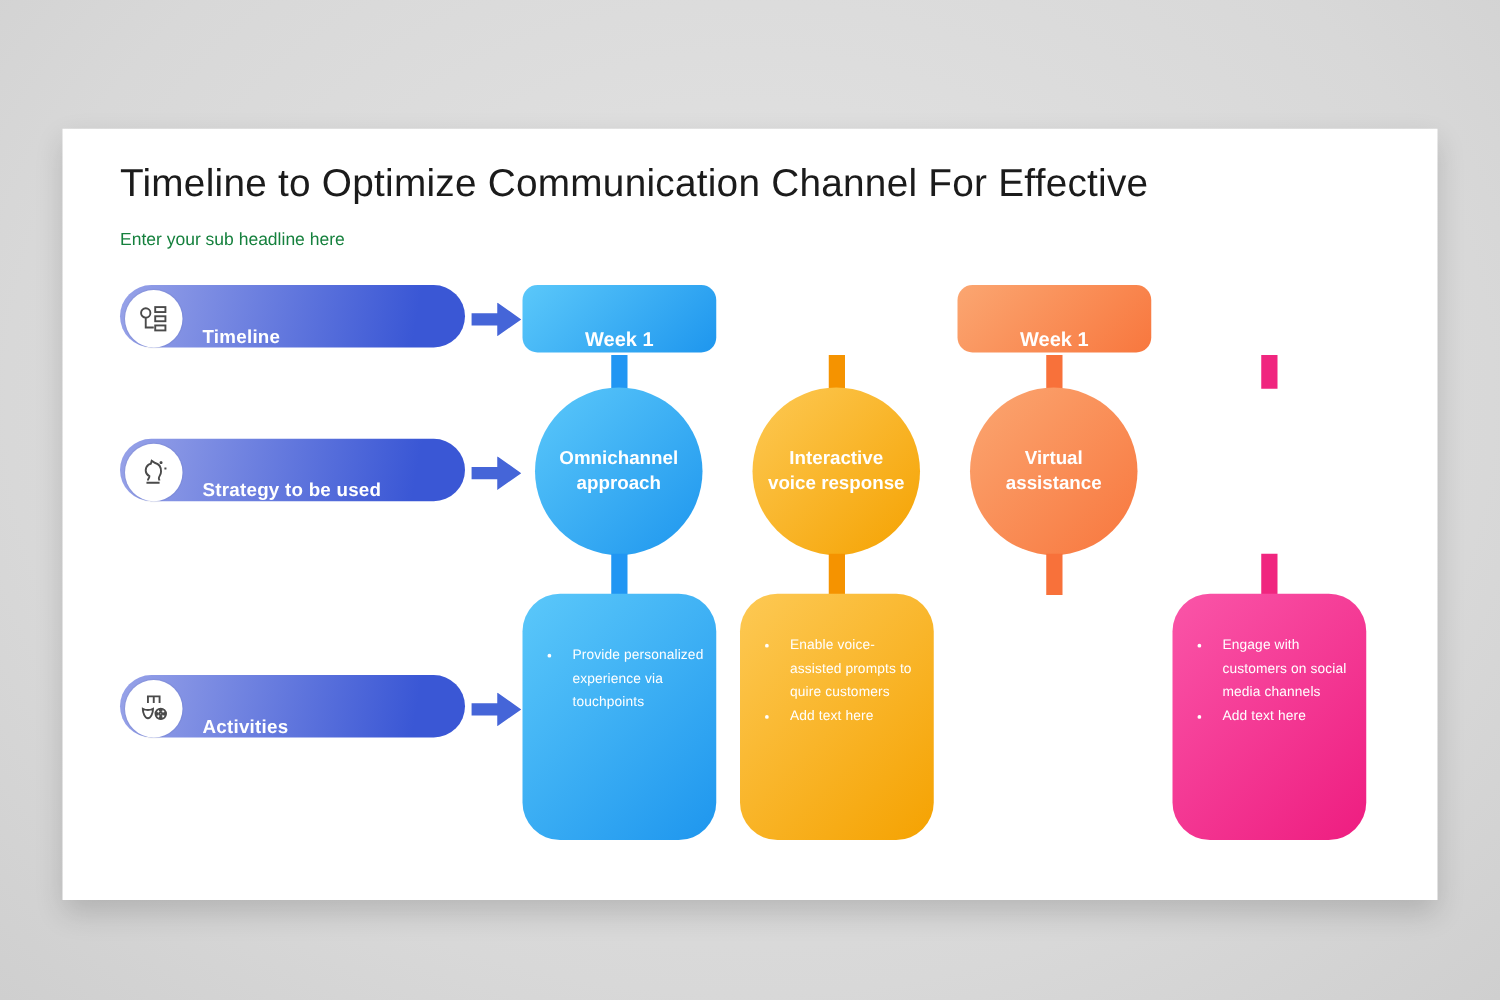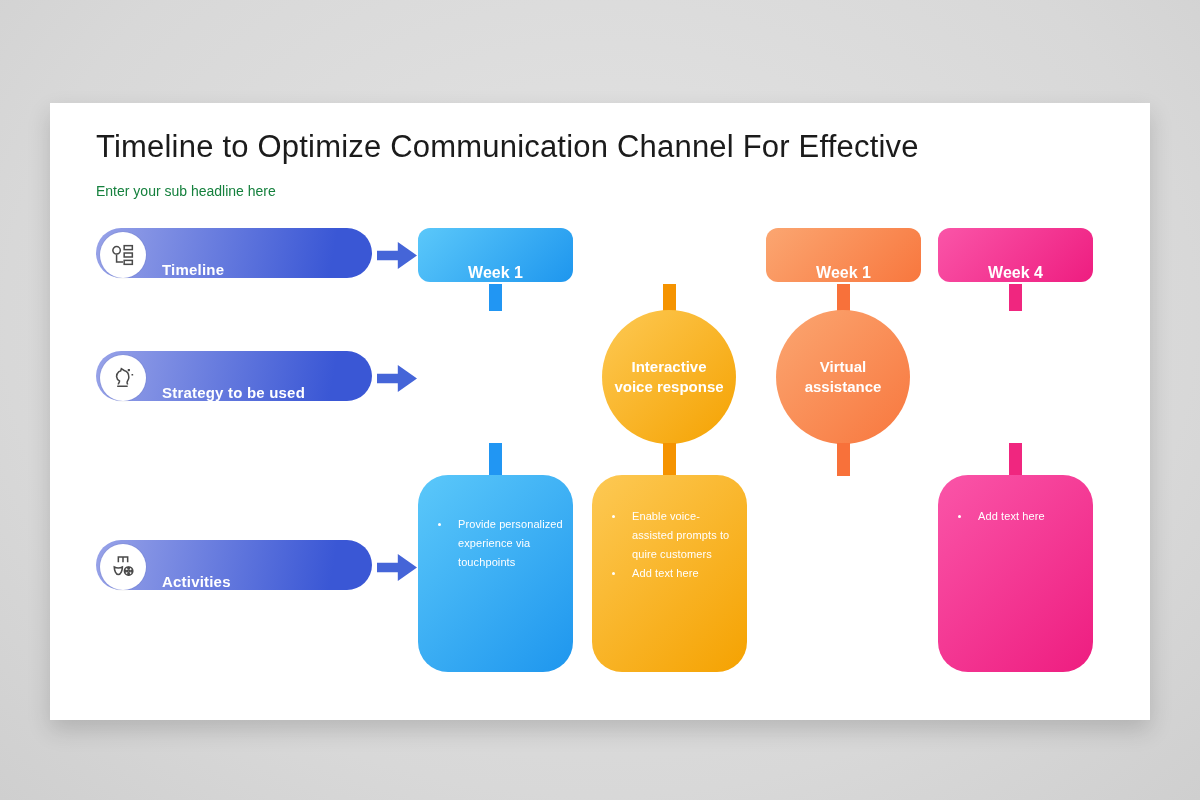--- a/index.html
+++ b/index.html
@@ -143,20 +143,23 @@
     </span>
     <span class="pill-label">Activities</span>
   </div>
   <div class="arrow" style="top:451px"></div>
 
   <div class="col" style="left: 368px; --c-from: #5BC8FA; --c-to: #1E96EE; --c-connector: #2196F3;">
     <div class="week">
         <span>Week 1</span>
       </div>
     <div class="connector upper"></div>
+    <div class="circle">
+        <span>Omnichannel approach</span>
+      </div>
     <div class="connector lower"></div>
     <div class="abox">
       <ul>
         <li>Provide personalized experience via touchpoints</li>
       </ul>
     </div>
   </div>
 
   <div class="col" style="left: 542px; --c-from: #FDC954; --c-to: #F5A201; --c-connector: #F59300;">
     <div class="connector upper"></div>
@@ -177,25 +180,23 @@
         <span>Week 1</span>
       </div>
     <div class="connector upper"></div>
     <div class="circle">
         <span>Virtual assistance</span>
       </div>
     <div class="connector lower"></div>
   </div>
 
   <div class="col" style="left: 888px; --c-from: #FA55A8; --c-to: #EE1D80; --c-connector: #F0267F;">
-    <div class="week">
-        <span>Week 4</span>
-      </div>
     <div class="connector upper"></div>
     <div class="connector lower"></div>
     <div class="abox tall">
       <ul>
+        <li>Engage with customers on social media channels</li>
         <li>Add text here</li>
       </ul>
     </div>
   </div>
 
 </div>
 
 </body></html>

